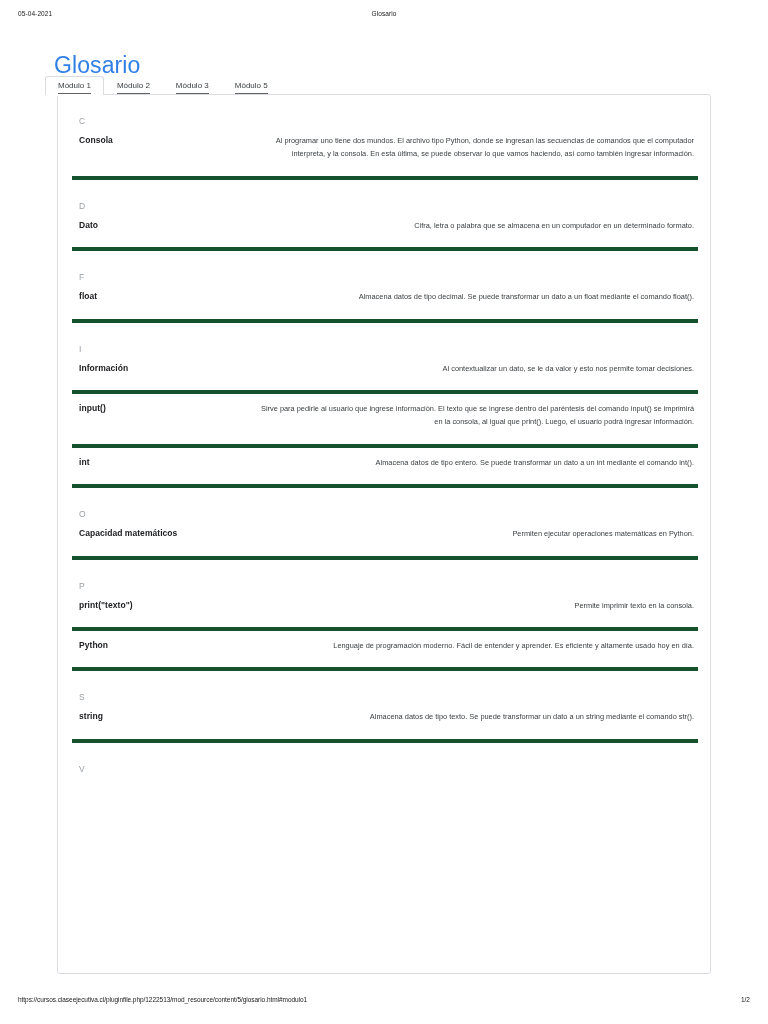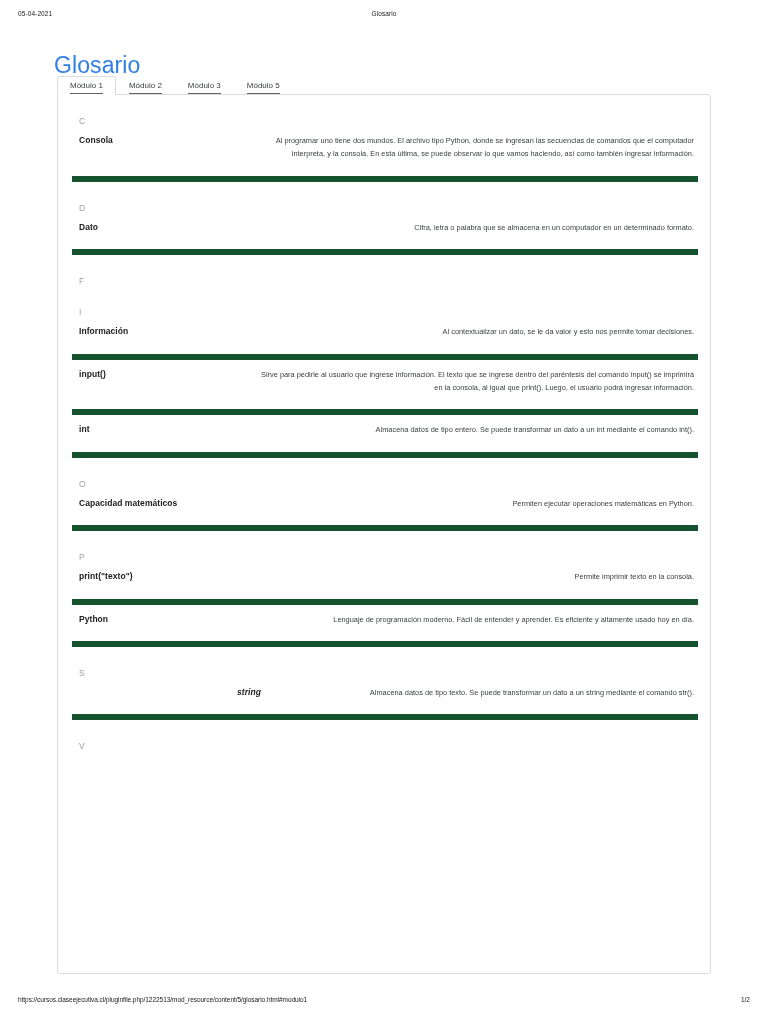--- a/index.html
+++ b/index.html
@@ -58,21 +58,21 @@
     font-size: 23px;
     font-weight: 400;
     color: #2f7fe4;
     letter-spacing: 0.1px;
     line-height: 28px;
   }
 
   
   .tabs {
     position: absolute;
-    left: 57px;
+    left: 45px;
     top: 76px;
     height: 19px;
     display: flex;
     align-items: flex-end;
   }
   .tab {
     position: relative;
     font-size: 8px;
     color: #3c4043;
     padding: 3px 12px 4px 12px;
@@ -137,39 +137,37 @@
     font-weight: 400;
     padding: 21px 0 0 7px;
     height: 31px;
     box-sizing: border-box;
     letter-spacing: 0.3px;
   }
 
   .entry {
     display: flex;
     align-items: flex-start;
-    border-bottom: 6px solid #14532d;
+    border-bottom: 4px solid #14532d;
     padding: 8px 0 15px 0;
     box-sizing: border-box;
   }
 
   .term {
     width: 189px;
     flex: 0 0 189px;
     font-size: 8.5px;
     font-weight: bold;
     color: #202124;
     line-height: 12px;
     padding-left: 7px;
     box-sizing: border-box;
     letter-spacing: 0.05px;
   }
   .term.italic {
-    font-style: italic;
-    text-align: right;
   }
 
   .def {
     flex: 1 1 auto;
     font-size: 7.4px;
     color: #3c4043;
     line-height: 13.4px;
     padding-right: 4px;
     box-sizing: border-box;
   }
@@ -239,20 +237,26 @@
           <div class="letter-head">D</div>
           <div class="entry">
             <div class="term">Dato</div>
             <div class="def">
               <p>Cifra, letra o palabra que se almacena en un computador en un determinado formato.</p>
             </div>
           </div>
         </div>
         <div class="letter-block">
           <div class="letter-head">F</div>
+          <div class="entry">
+            <div class="term">float</div>
+            <div class="def">
+              <p>Almacena datos de tipo decimal. Se puede transformar un dato a un float mediante el comando float().</p>
+            </div>
+          </div>
         </div>
         <div class="letter-block">
           <div class="letter-head">I</div>
           <div class="entry">
             <div class="term">Información</div>
             <div class="def">
               <p>Al contextualizar un dato, se le da valor y esto nos permite tomar decisiones.</p>
             </div>
           </div>
           <div class="entry">

